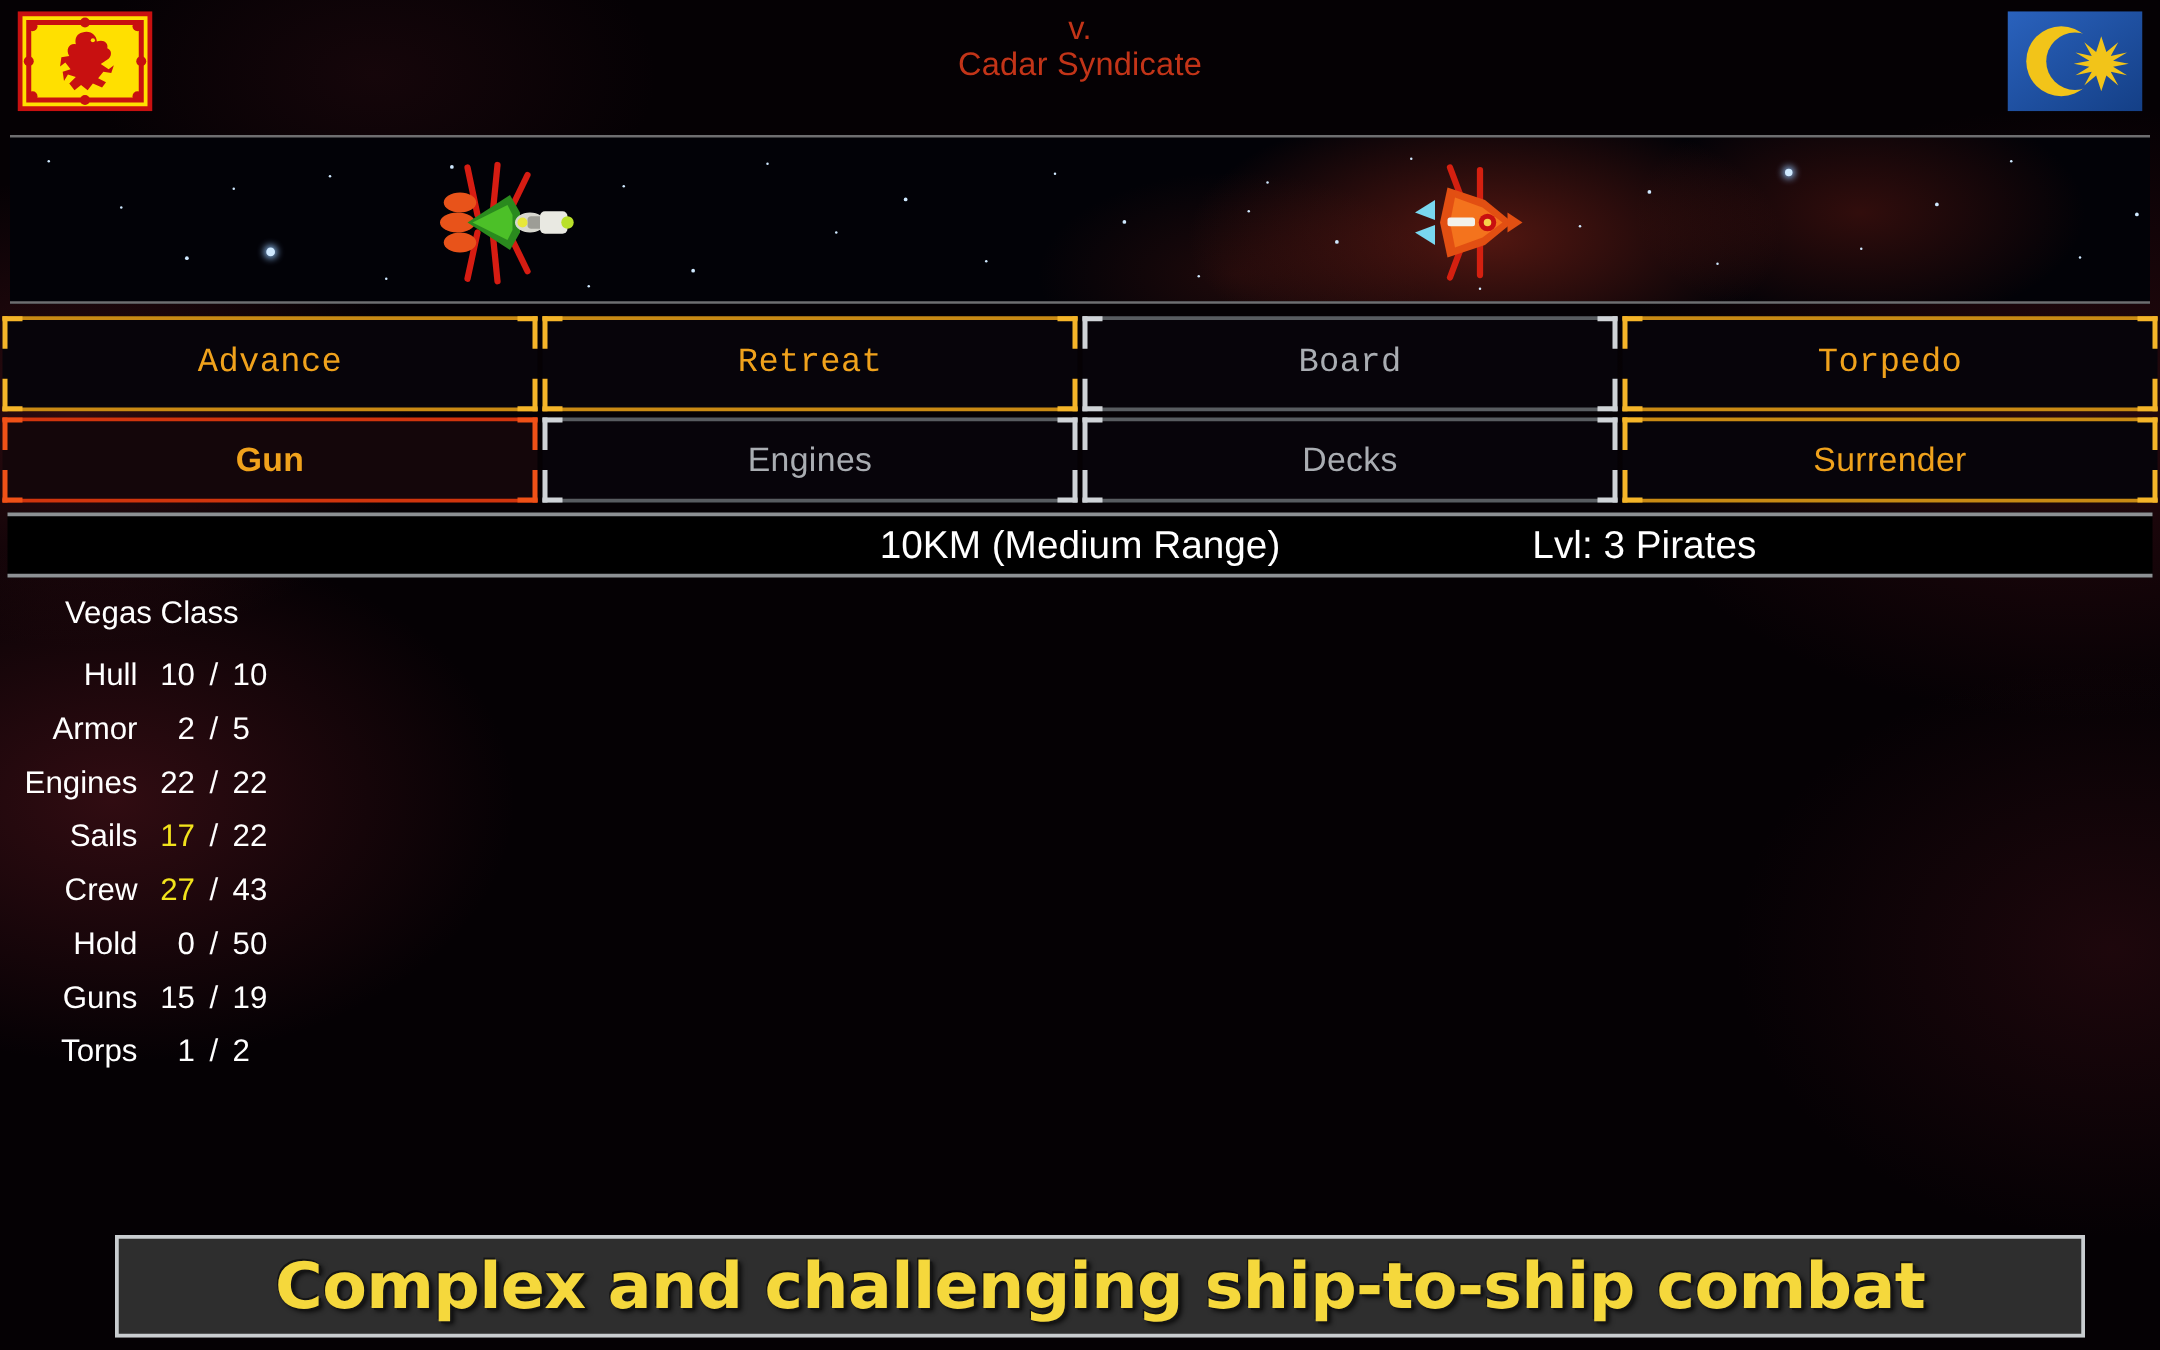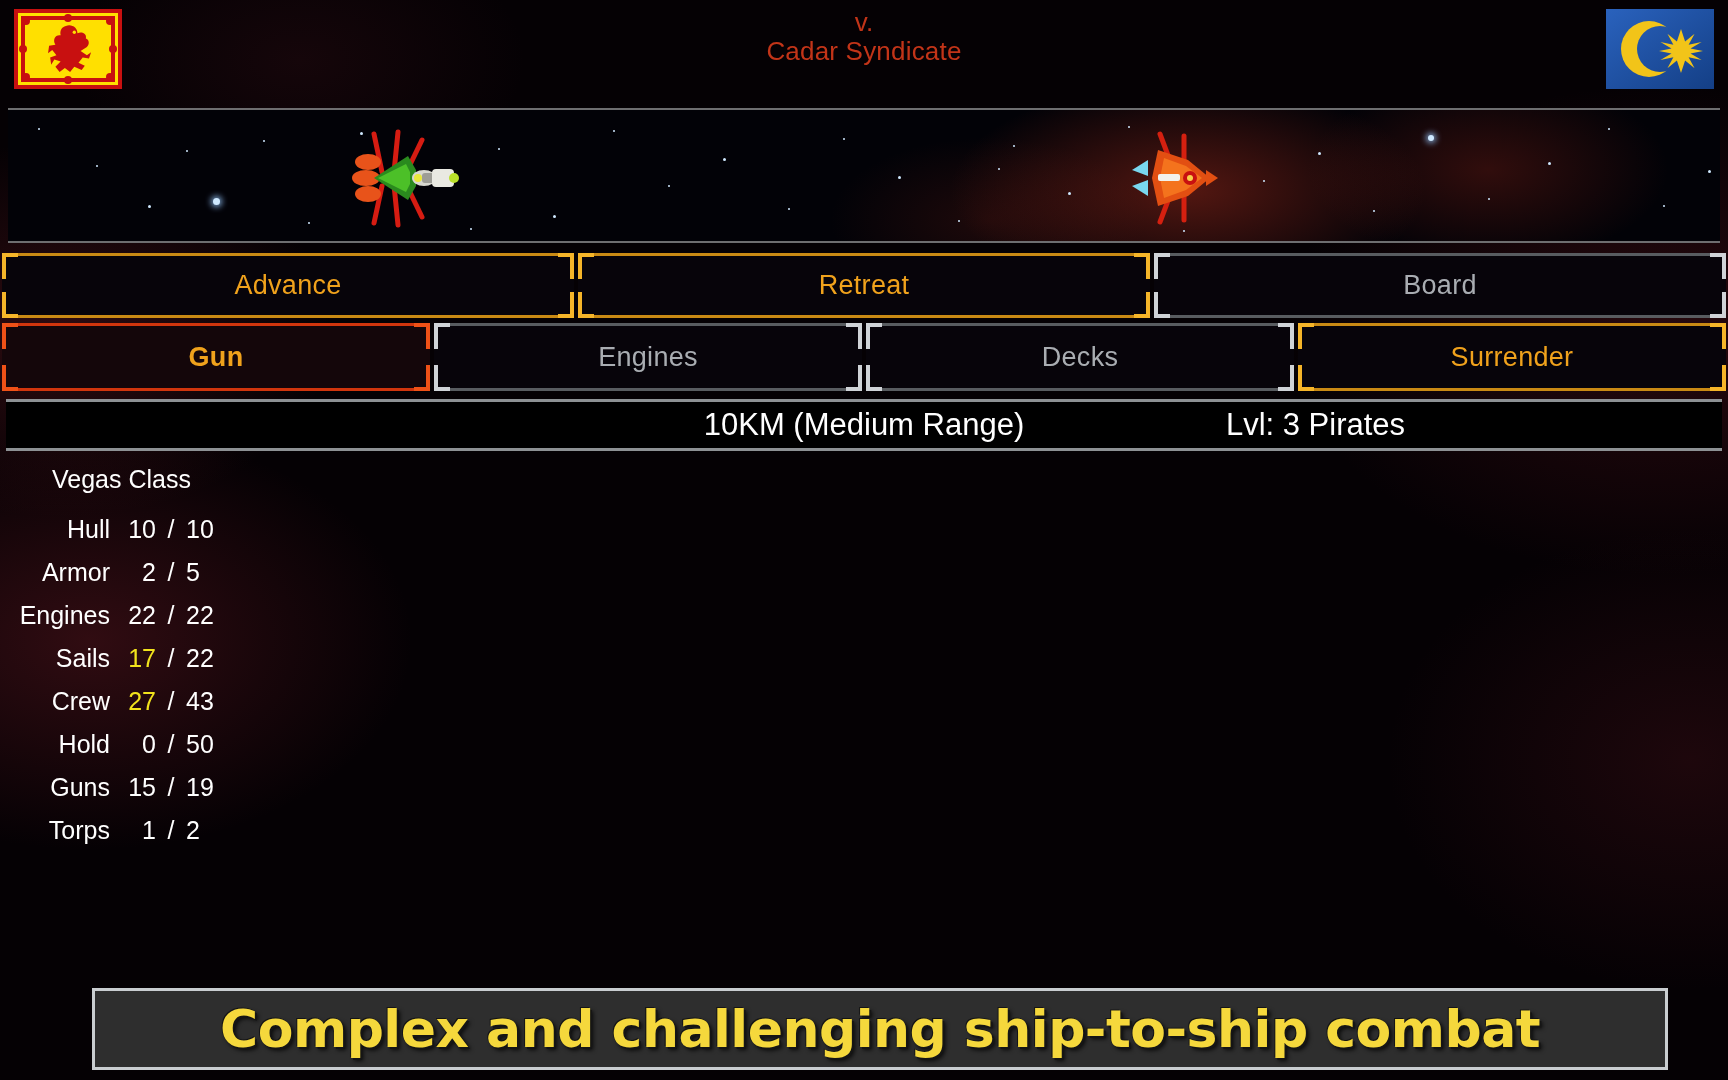--- a/index.html
+++ b/index.html
@@ -79,21 +79,21 @@
 
   .ship { position: absolute; }
 
   
   .btn-row {
     display: flex;
     width: 100%;
     padding: 0 2px;
     gap: 4px;
   }
-  .btn-row.row1 { margin-top: 10px; height: 65px; }
+  .btn-row.row1 { margin-top: 10px; height: 76px; font-family: Liberation Mono, monospace; }
   .btn-row.row2 { margin-top: 5px; height: 68px; }
 
   .btn {
     position: relative;
     flex: 1 1 0;
     display: flex;
     align-items: center;
     justify-content: center;
     background: #07040a;
     font-size: 27px;
@@ -375,20 +375,29 @@
     </div>
     <div class="btn disabled">
       <span class="frame-t"></span>
         <span class="frame-b"></span>
       <span class="corner c-tl"></span>
         <span class="corner c-tr"></span>
       <span class="corner c-bl"></span>
         <span class="corner c-br"></span>
       <span>Board</span>
     </div>
+    <div class="btn enabled">
+      <span class="frame-t"></span>
+        <span class="frame-b"></span>
+      <span class="corner c-tl"></span>
+        <span class="corner c-tr"></span>
+      <span class="corner c-bl"></span>
+        <span class="corner c-br"></span>
+      <span>Torpedo</span>
+    </div>
   </div>
 
   <div class="btn-row row2">
     <div class="btn selected">
       <span class="frame-t"></span>
         <span class="frame-b"></span>
       <span class="corner c-tl"></span>
         <span class="corner c-tr"></span>
       <span class="corner c-bl"></span>
         <span class="corner c-br"></span>

